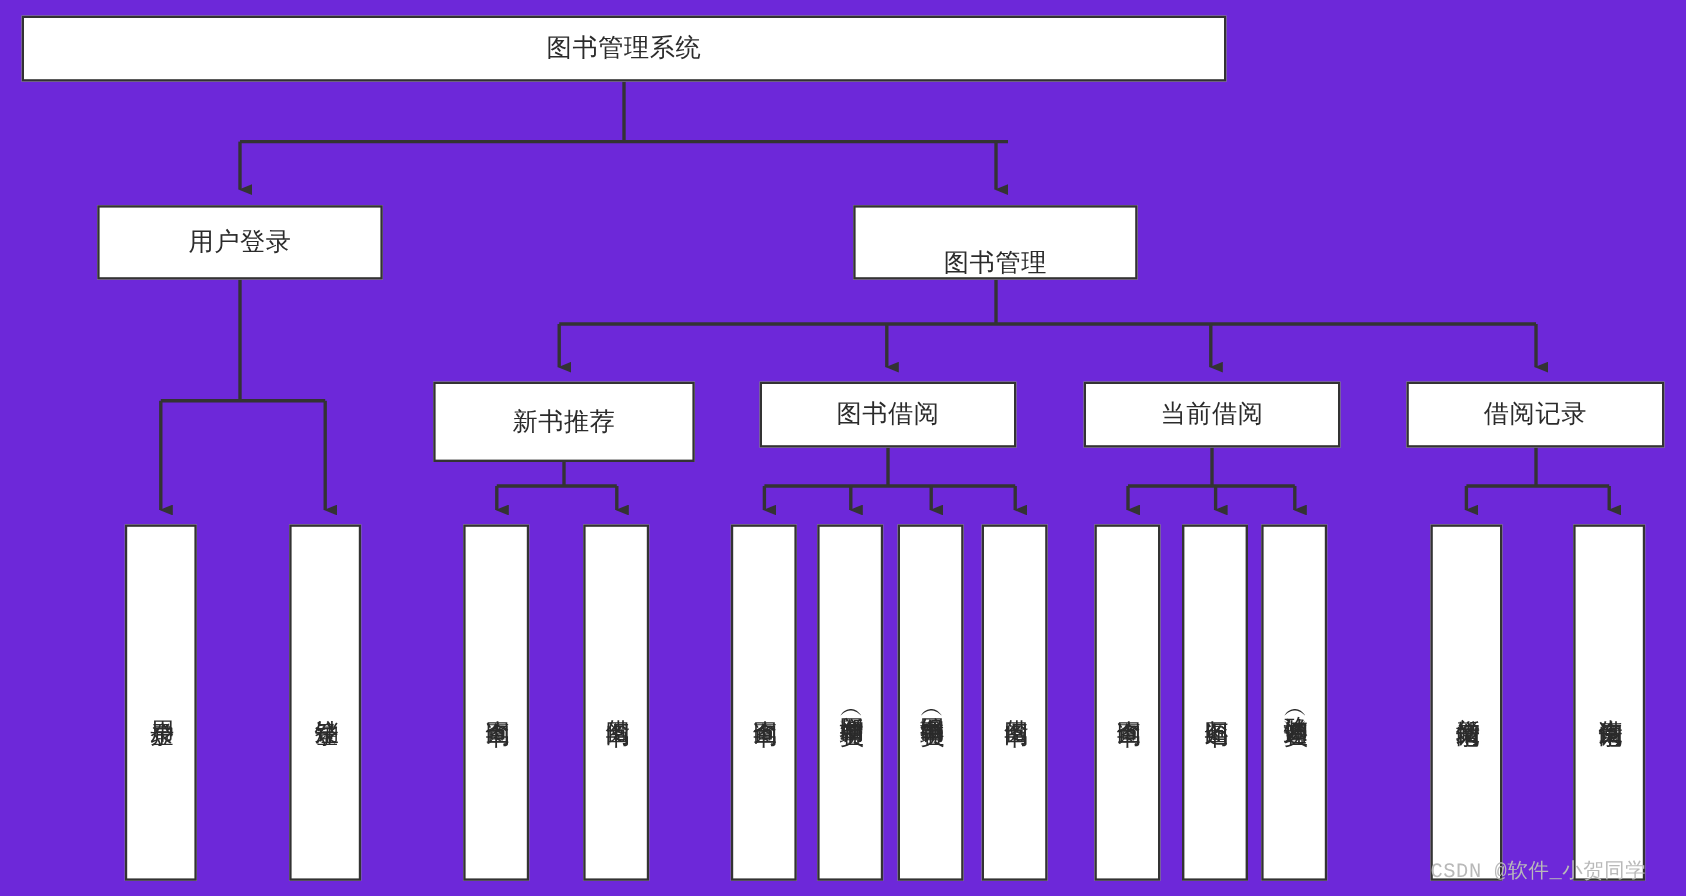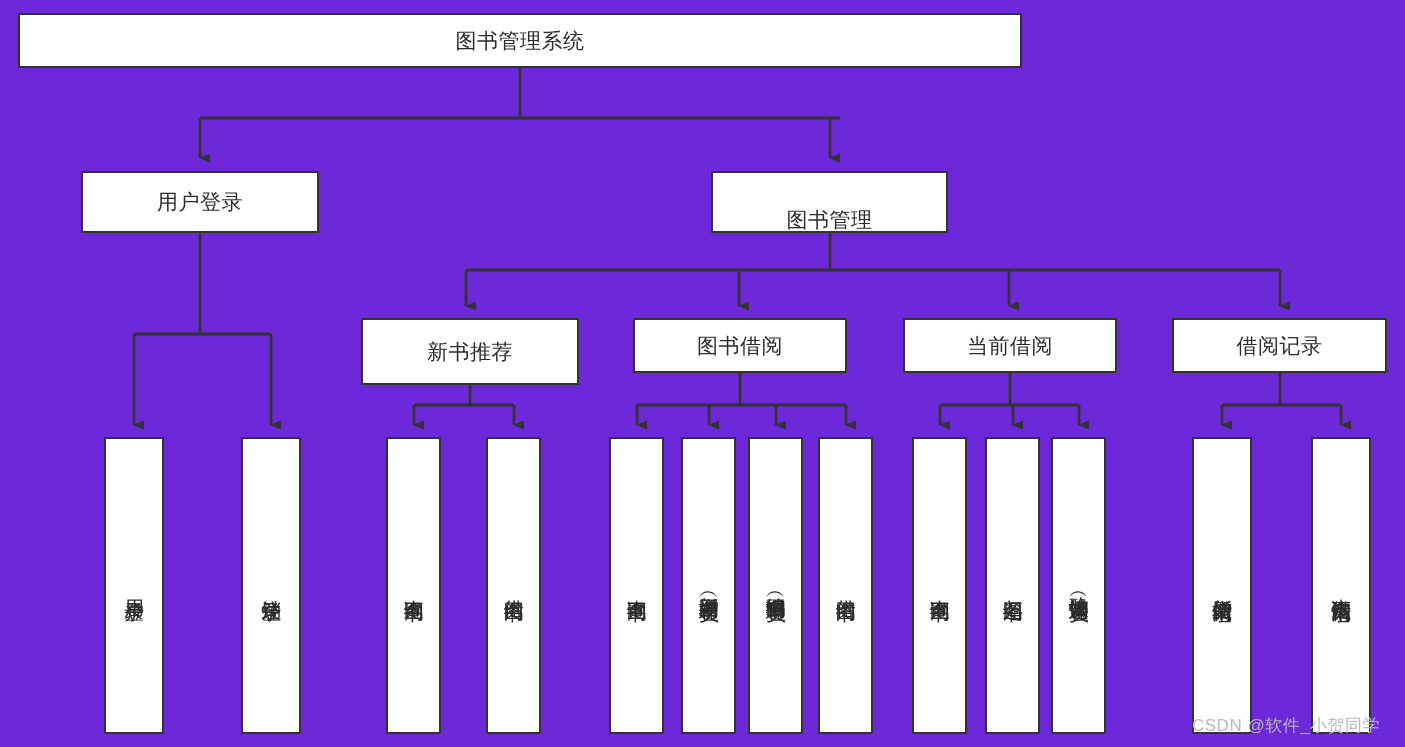--- a/index.html
+++ b/index.html
@@ -182,15 +182,15 @@
   <div class="node-box" style="left: 1051px; top: 437px; width: 55px; height: 297px;">
     <span class="node-label-v">确认归还（管理员）</span>
   </div>
   <div class="node-box" style="left: 1192px; top: 437px; width: 60px; height: 297px;">
     <span class="node-label-v">新增借阅记录</span>
   </div>
   <div class="node-box" style="left: 1311px; top: 437px; width: 60px; height: 297px;">
     <span class="node-label-v">查询借阅记录</span>
   </div>
 
-  <div class="watermark" style="left: 1192px; top: 714px;">CSDN @软件_小贺同学</div>
+  <div class="watermark" style="left: 1192px; top: 714px; font-family: Liberation Mono, monospace;">CSDN @软件_小贺同学</div>
 
 </div>
 
 </body></html>

